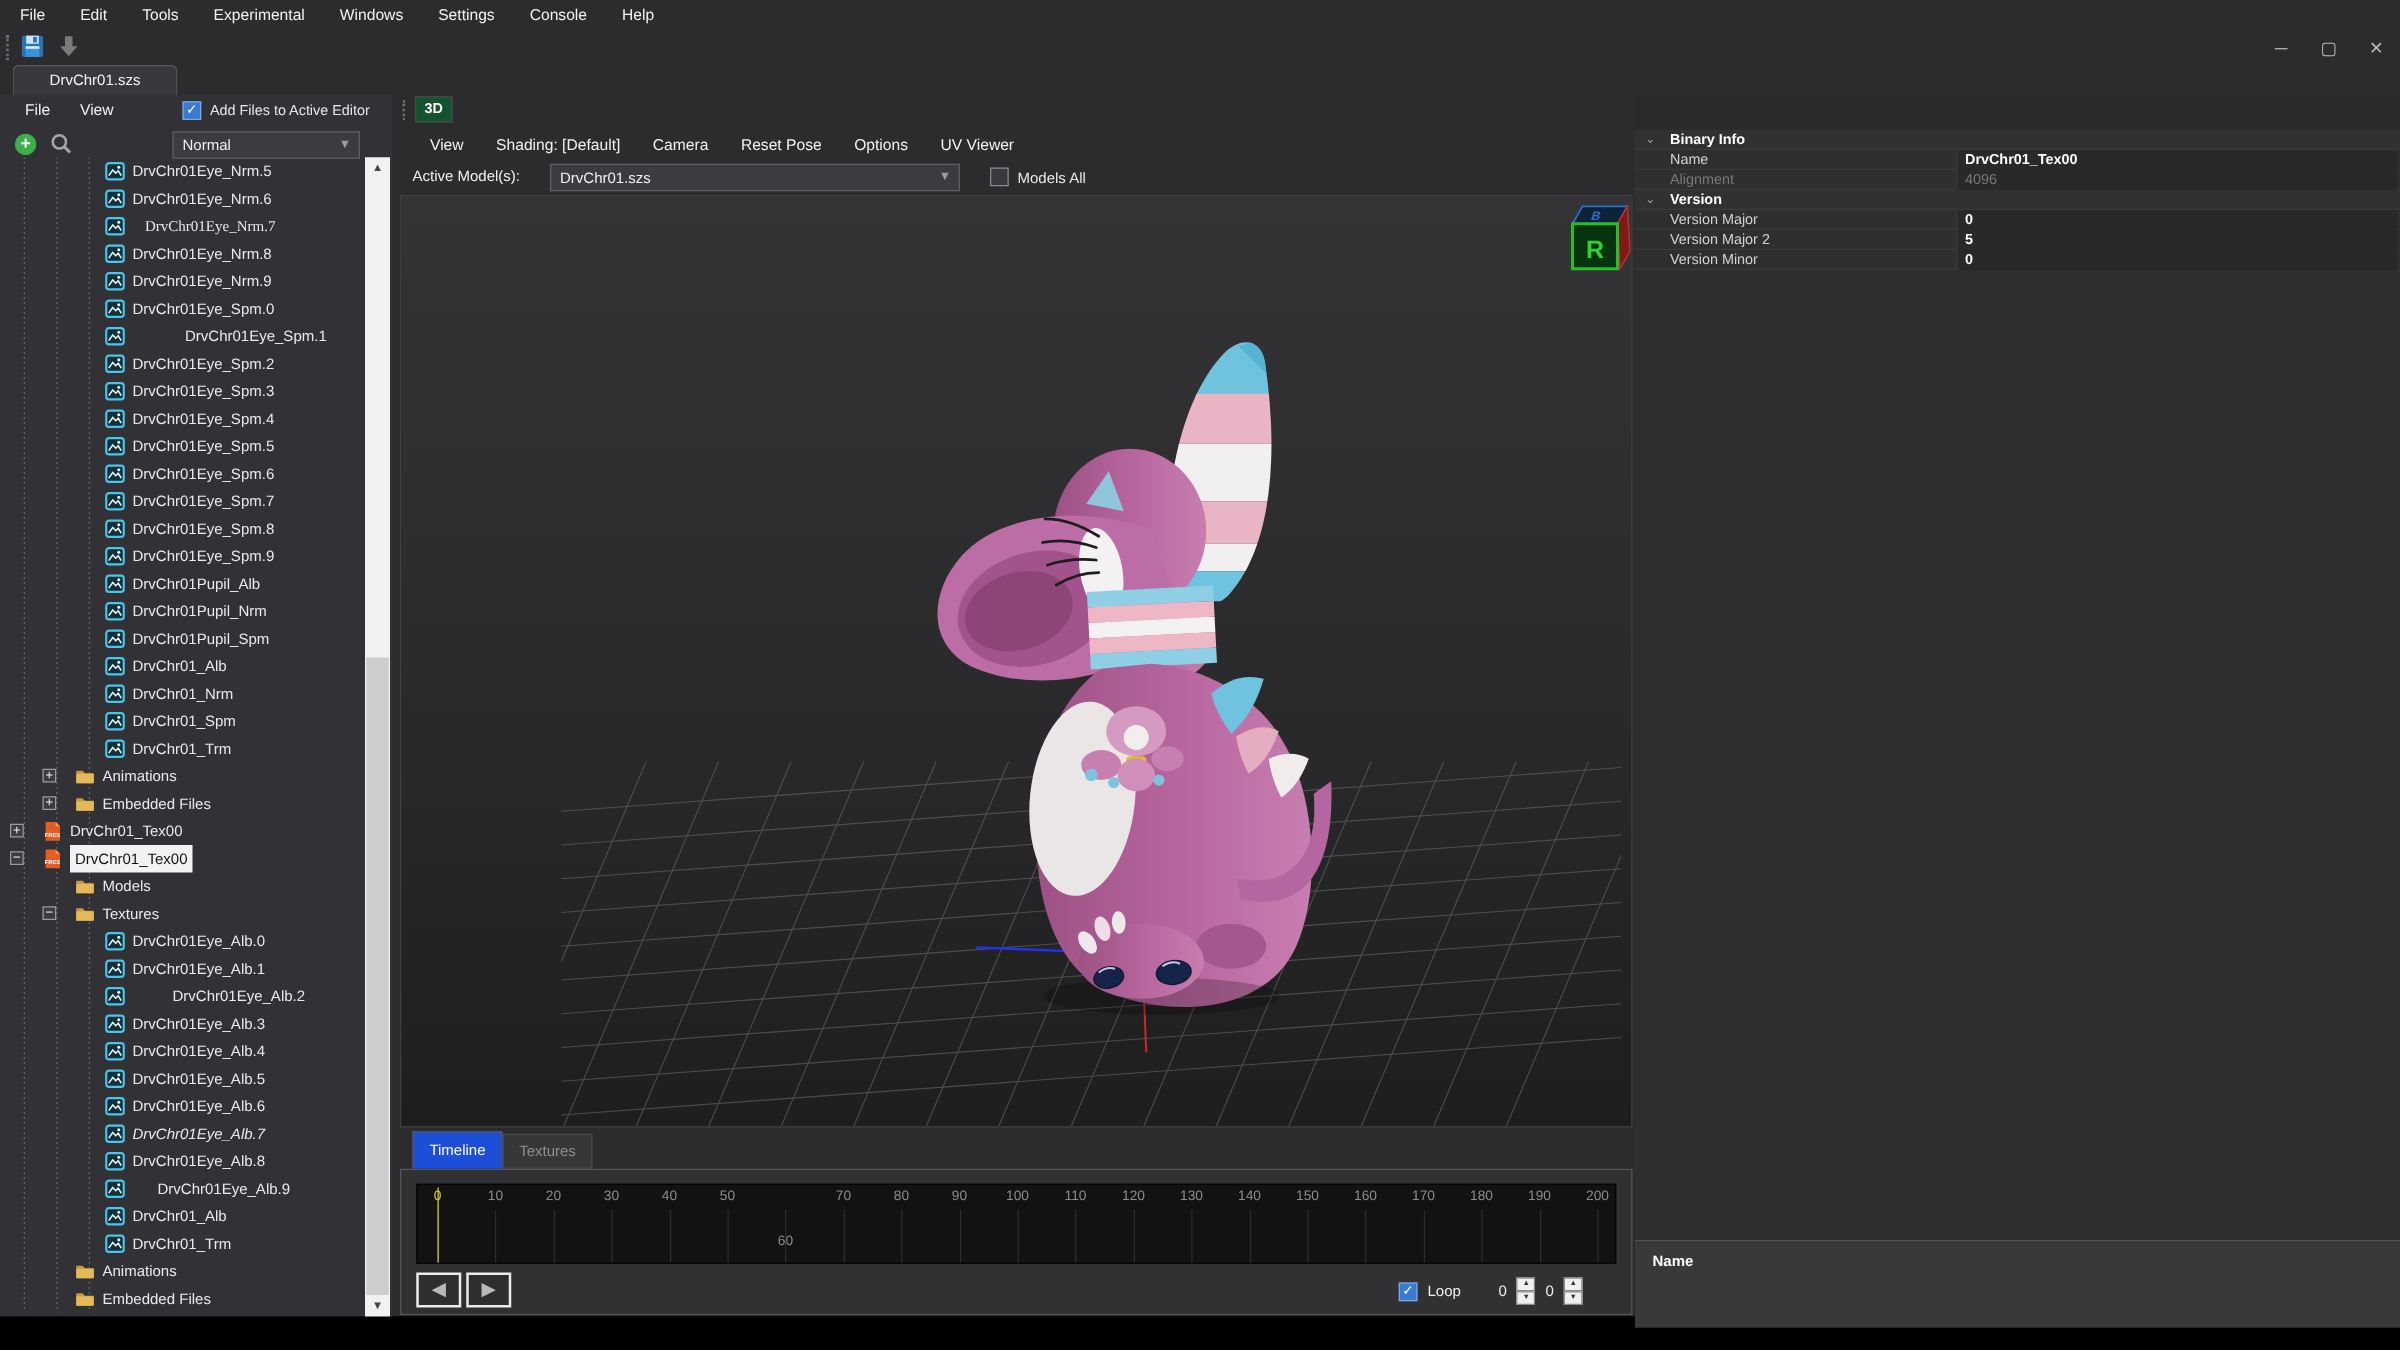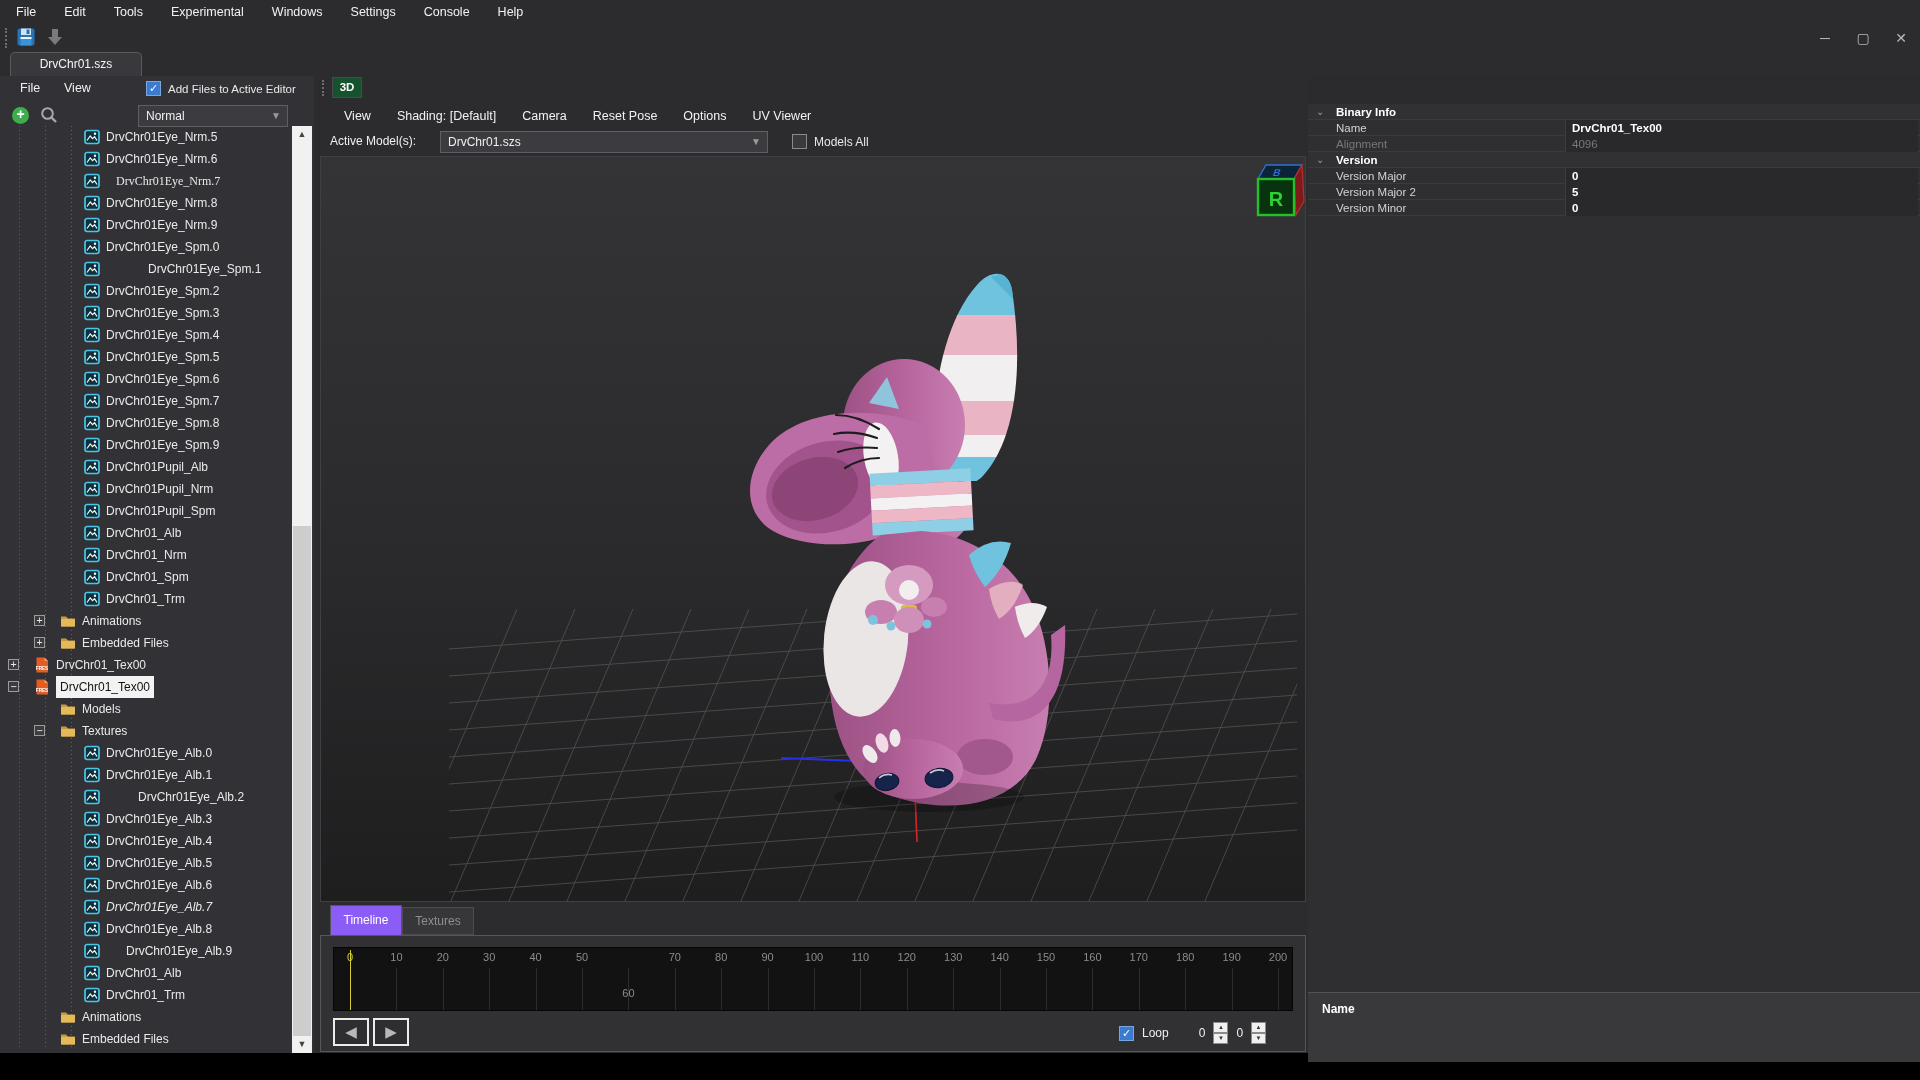--- a/index.html
+++ b/index.html
@@ -63,21 +63,21 @@
            text-align:center; line-height:19px; }
   .vmenu { left:14px; top:28px; height:24px; display:flex; gap:26px; align-items:center;
            font-size:12.5px; color:#f2f2f2; padding-left:12px; }
   .amlabel { left:12px; top:58px; font-size:12px; color:#f0f0f0; }
   .viewport { left:2px; top:80px; width:986px; height:746px; border:1px solid #3f3f46; }
   .viewport svg { display:block; }
 
   
   .timeline { left:2px; top:829px; width:986px; height:147px; }
   .tl-tab { height:30px; font-size:12px; text-align:center; }
-  .tl-tab.active { left:10px; top:0; width:72px; background:#8b5cf6; color:#fff;
+  .tl-tab.active { left:10px; top:0; width:72px; background:#1d4ed8; color:#fff;
                    border:1px solid #55555a; border-bottom:none; line-height:29px; z-index:2; }
   .tl-tab.inactive { left:82px; top:2px; width:72px; height:28px; background:#37373a;
                    color:#8f8f8f; border:1px solid #4c4c50; line-height:26px; }
   .tl-body { left:0; top:30px; width:986px; height:117px; background:#313134;
              border:1px solid #55555a; }
   .ruler { left:12px; top:11px; width:960px; height:64px; background:#121212;
            border:1px solid #050505; }
   .tick-label { position:absolute; top:3px; transform:translateX(-50%);
                 font-size:11px; color:#8c8c8c; }
   .tick-label.zero { color:#d6ce30; }

